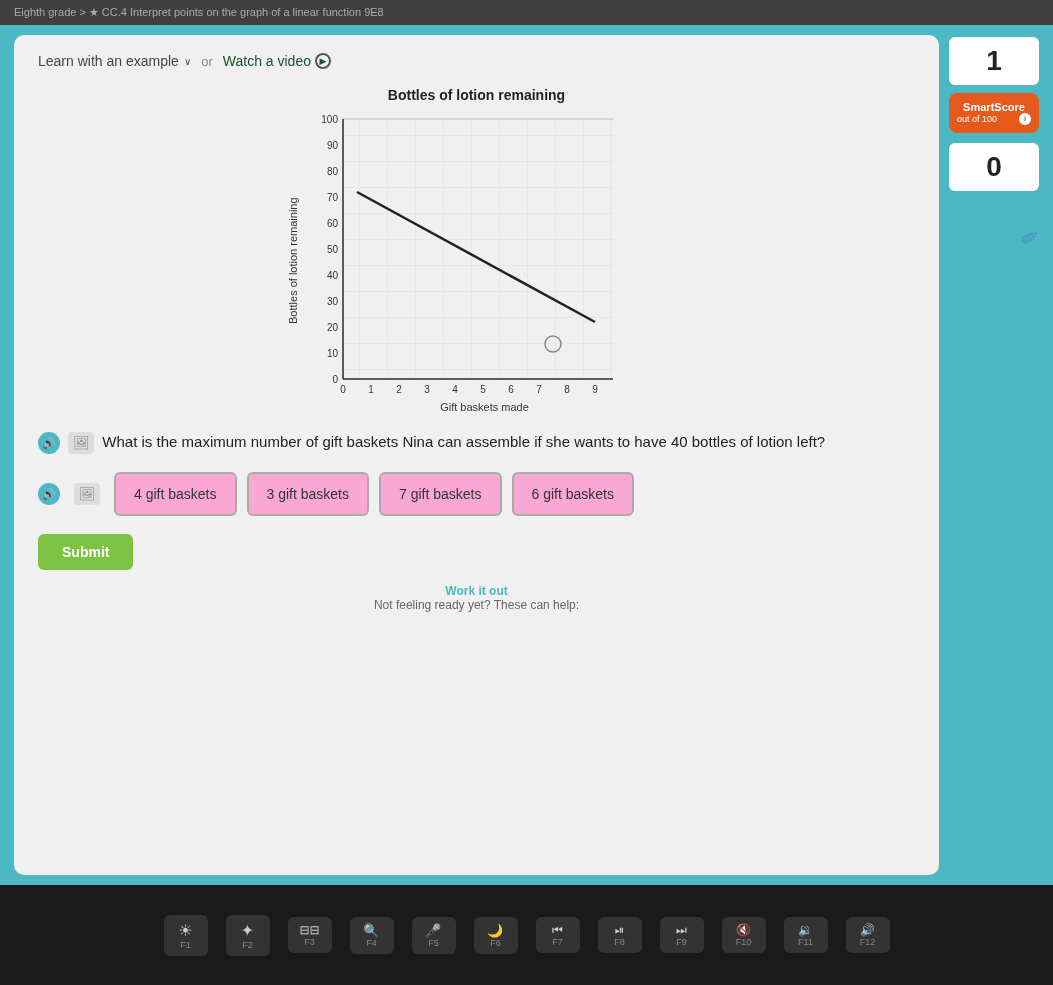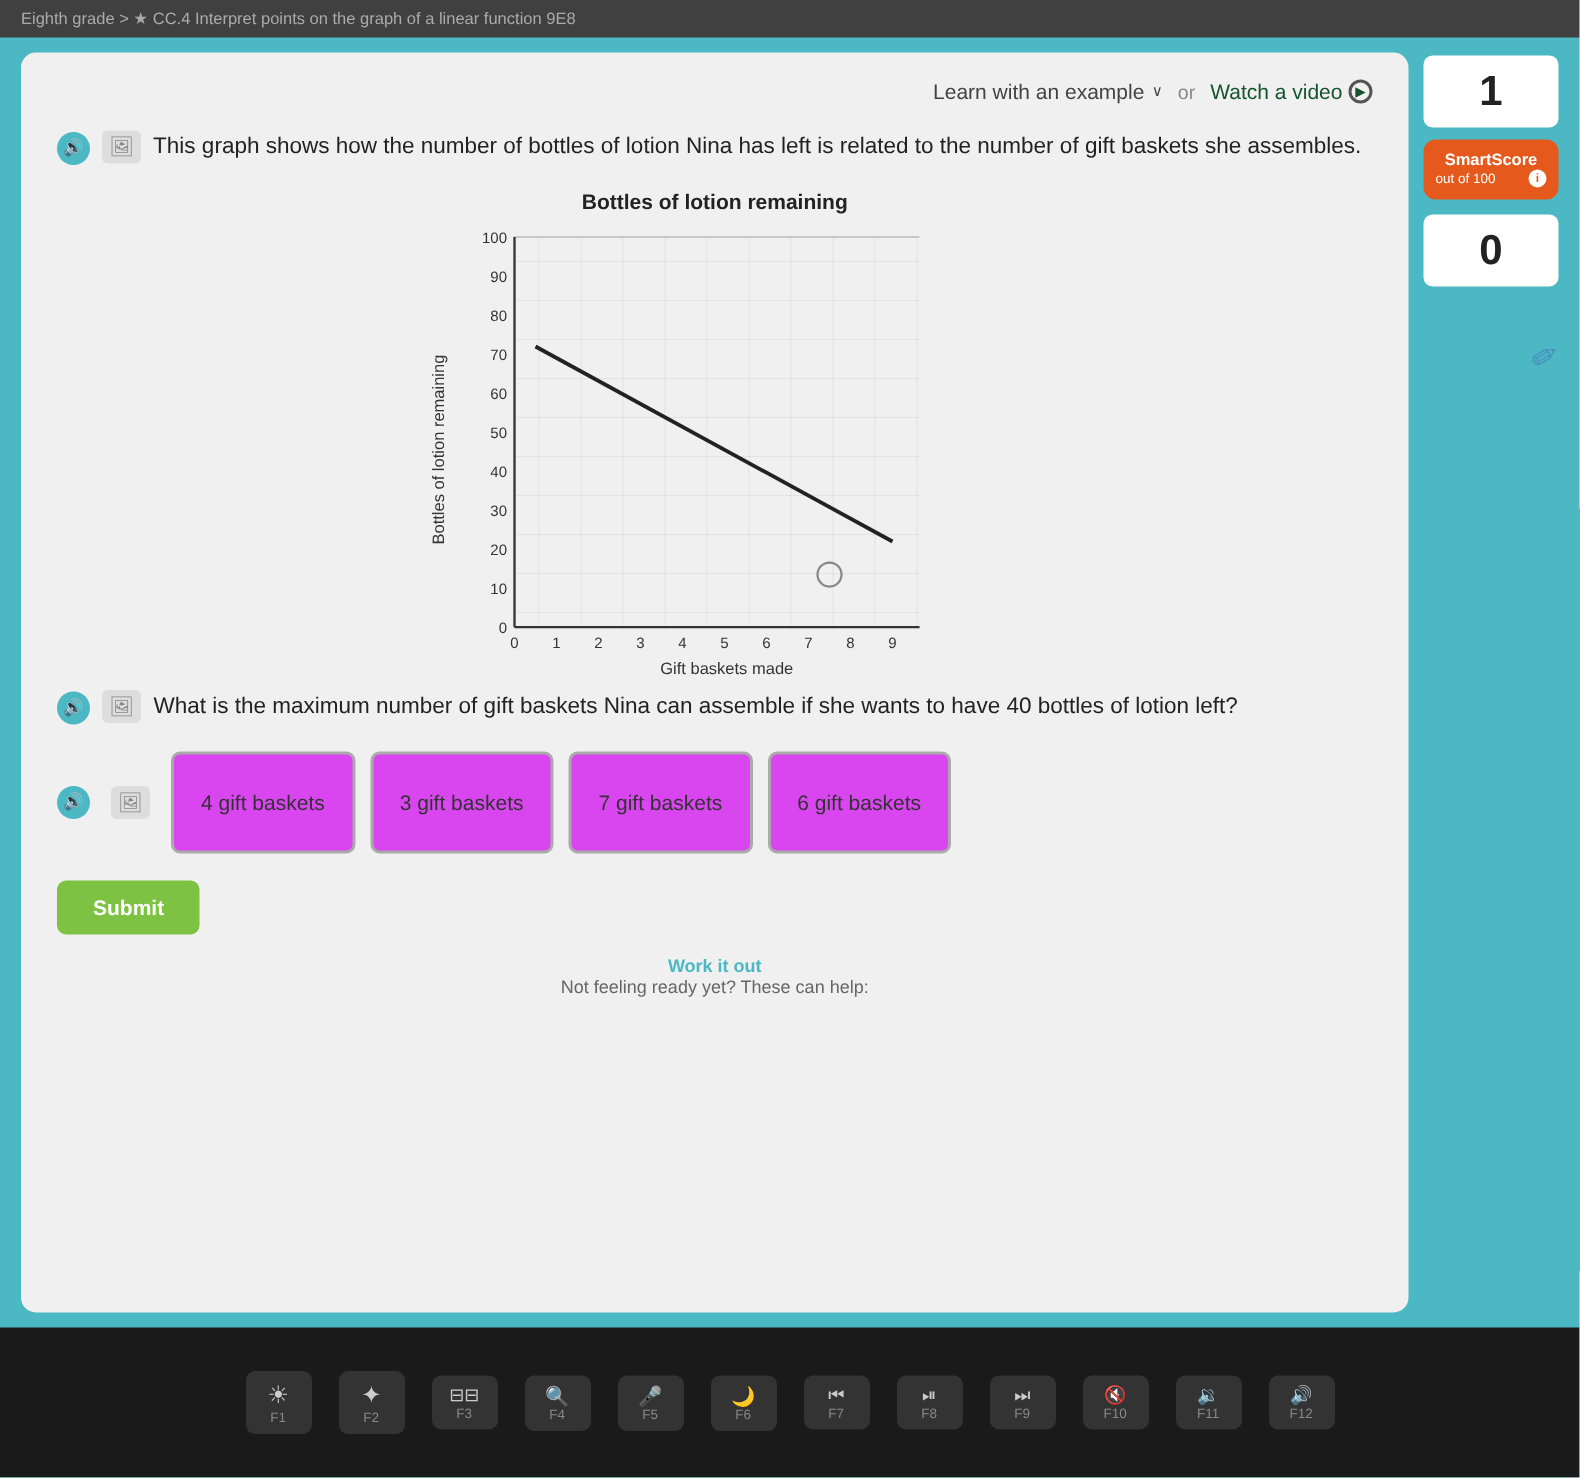--- a/index.html
+++ b/index.html
@@ -38,21 +38,21 @@
       background: #f0f0f0;
       border-radius: 10px;
       flex: 1;
       padding: 18px 24px 24px 24px;
       position: relative;
     }
 
     .header-row {
       display: flex;
       align-items: center;
-      justify-content: flex-end;
+      justify-content: flex-start;
       gap: 10px;
       margin-bottom: 18px;
       font-size: 14px;
       color: #555;
     }
 
     .learn-btn {
       color: #444;
       text-decoration: none;
       font-size: 14px;
@@ -107,21 +107,21 @@
       text-align: center;
       line-height: 22px;
       font-size: 10px;
       cursor: pointer;
       margin-right: 4px;
       vertical-align: middle;
     }
 
     
     .graph-container {
-      margin: 0 auto 8px auto;
+      margin: 0 auto 18px auto;
       width: 380px;
     }
 
     .graph-title {
       text-align: center;
       font-size: 14px;
       font-weight: bold;
       color: #222;
       margin-bottom: 6px;
     }
@@ -156,23 +156,23 @@
     .choices-row {
       display: flex;
       align-items: center;
       gap: 10px;
       margin: 18px 0;
       flex-wrap: wrap;
     }
 
     .choice-btn {
       border: 2px solid #aaa;
-      background: #d946ef;
-      border-radius: 6px;
-      padding: 24px 18px;
+      background: #f9a8d4;
+      border-radius: 6px;
+      padding: 12px 18px;
       font-size: 14px;
       color: #333;
       cursor: pointer;
       transition: border-color 0.2s;
     }
 
     .submit-btn {
       background: #7dc242;
       color: white;
       border: none;
@@ -388,25 +388,20 @@
         <span class="chevron">∨</span>
       </span>
       <span class="or-text">or</span>
       <span class="watch-video">
         <span>Watch a video</span>
         <span style="display:inline-block;width:16px;height:16px;border:2px solid #555;border-radius:50%;text-align:center;line-height:12px;font-size:9px;">▶</span>
       </span>
     </div>
 
     
-    <div class="question-text">
-      <span class="sound-icon">🔊</span>
-      <span class="img-icon" style="font-size:13px;">🖼</span>
-      <span>This graph shows how the number of bottles of lotion Nina has left is related to the number of gift baskets she assembles.</span>
-    </div>
 
     
     <div class="graph-container">
       <div class="graph-title">Bottles of lotion remaining</div>
       <div class="graph-wrapper">
         <div class="y-axis-label">Bottles of lotion remaining</div>
         <div class="graph-inner">
           <svg width="310" height="290" style="display:block;">
 
             <defs>

